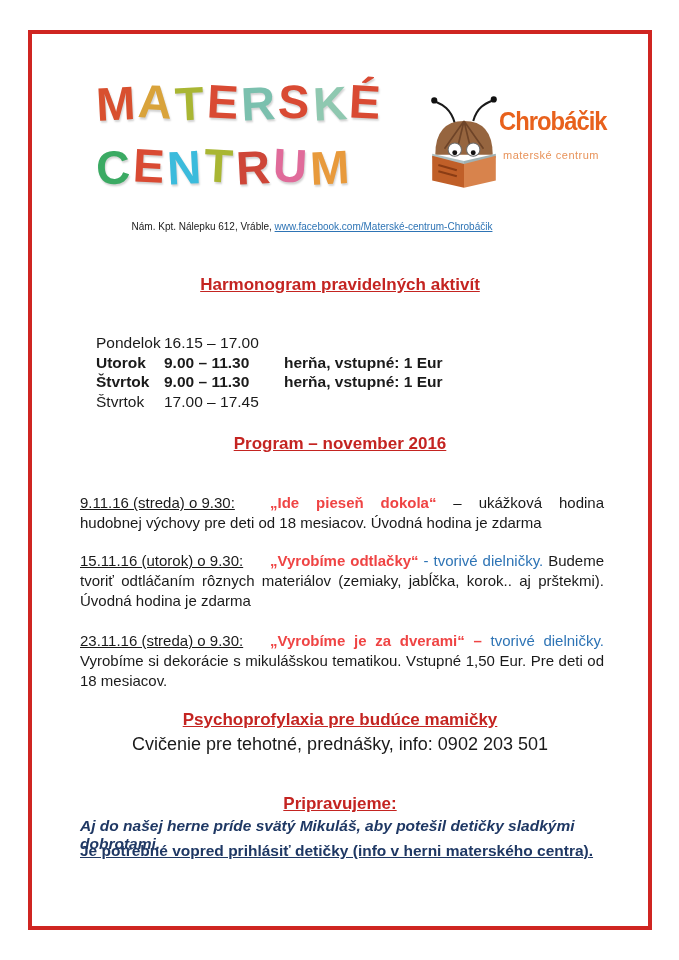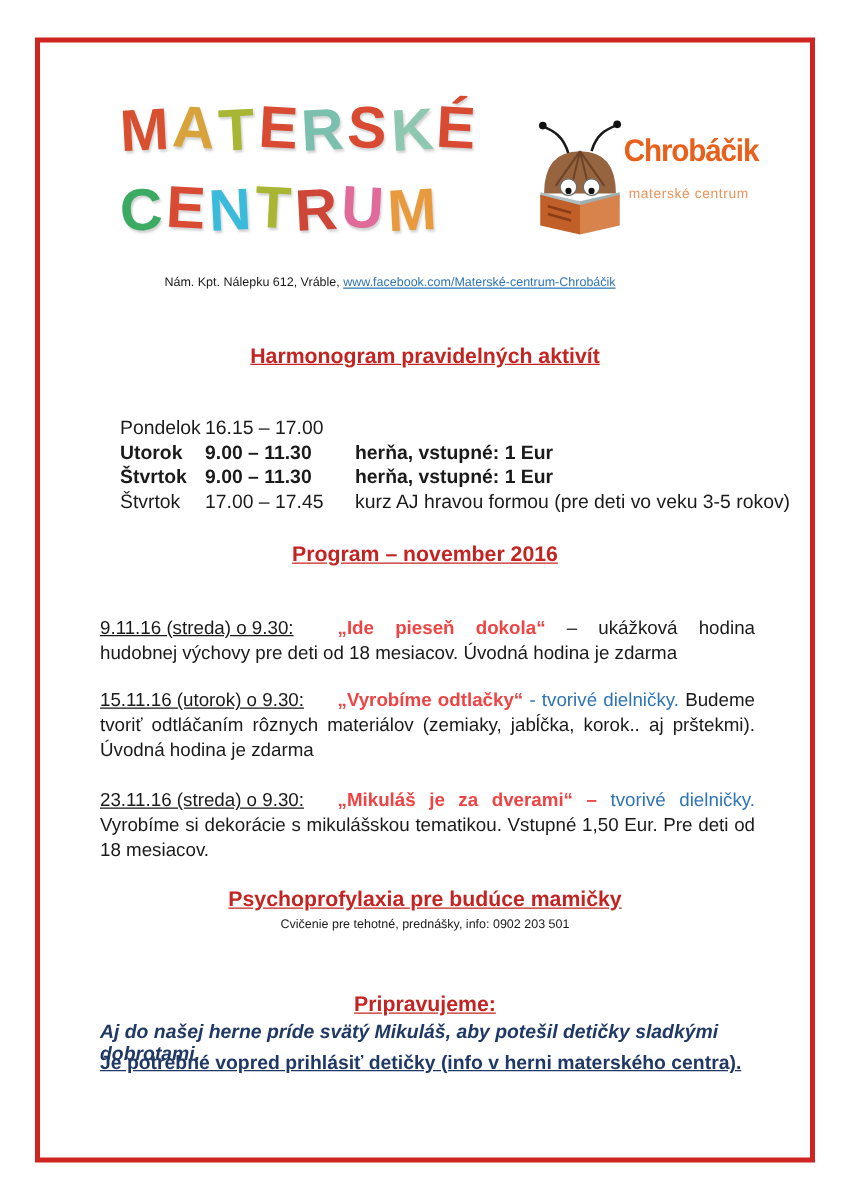--- a/index.html
+++ b/index.html
@@ -47,21 +47,21 @@
   .schedule .row.bold{font-weight:bold;}
   
   .entry{position:absolute;left:80px;width:524px;font-size:15px;line-height:20px;text-align:justify;}
   .entry-1{top:478px;}
   .entry-2{top:536px;}
   .entry-3{top:616px;}
   .entry .date{display:inline-block;min-width:190px;text-decoration:underline;}
   .entry .title{font-weight:bold;color:#ef4444;}
   .entry .blue{color:#2e74b5;}
   
-  .psycho-info{position:absolute;left:28px;top:734px;width:624px;text-align:center;font-size:10px;}
+  .psycho-info{position:absolute;left:28px;top:734px;width:624px;text-align:center;font-size:18px;}
   .up-line{position:absolute;left:80px;width:530px;font-size:15.5px;font-weight:bold;color:#1f3864;}
   .up-line1{top:817px;font-style:italic;}
   .up-line2{top:842px;text-decoration:underline;}
 </style>
 </head>
 <body>
 
 <div class="frame"></div>
 
 <div class="logo-line logo-line1">
@@ -119,30 +119,29 @@
     <span class="desc">herňa, vstupné: 1 Eur</span>
   </div>
   <div class="row bold">
     <span class="day">Štvrtok</span>
     <span class="time">9.00 – 11.30</span>
     <span class="desc">herňa, vstupné: 1 Eur</span>
   </div>
   <div class="row">
     <span class="day">Štvrtok</span>
     <span class="time">17.00 – 17.45</span>
-    <span class="desc">kurz AJ hravou formou (pre deti vo veku 3-5 rokov)</span>
   </div>
 </div>
 
 <div class="red-heading h-program">Program – november 2016</div>
 
 <p class="entry entry-1"><span class="date">9.11.16 (streda) o 9.30:</span><span class="title">„Ide pieseň dokola“</span><span class="blue"></span><span class="rest"> – ukážková hodina hudobnej výchovy pre deti od 18 mesiacov. Úvodná hodina je zdarma</span></p>
 
 <p class="entry entry-2"><span class="date">15.11.16 (utorok) o 9.30:</span><span class="title">„Vyrobíme odtlačky“</span><span class="blue"> - tvorivé dielničky.</span><span class="rest"> Budeme tvoriť odtláčaním rôznych materiálov (zemiaky, jabĺčka, korok.. aj prštekmi). Úvodná hodina je zdarma</span></p>
 
-<p class="entry entry-3"><span class="date">23.11.16 (streda) o 9.30:</span><span class="title">„Mikuláš je za dverami“ –</span><span class="blue"> tvorivé dielničky.</span><span class="rest"> Vyrobíme si dekorácie s mikulášskou tematikou. Vstupné 1,50 Eur. Pre deti od 18 mesiacov.</span></p>
+<p class="entry entry-3"><span class="date">23.11.16 (streda) o 9.30:</span><span class="title">„Vyrobíme je za dverami“ –</span><span class="blue"> tvorivé dielničky.</span><span class="rest"> Vyrobíme si dekorácie s mikulášskou tematikou. Vstupné 1,50 Eur. Pre deti od 18 mesiacov.</span></p>
 
 <div class="red-heading h-psycho">Psychoprofylaxia pre budúce mamičky</div>
 <div class="psycho-info">Cvičenie pre tehotné, prednášky, info: 0902 203 501</div>
 
 <div class="red-heading h-upcoming">Pripravujeme:</div>
 <div class="up-line up-line1">Aj do našej herne príde svätý Mikuláš, aby potešil detičky sladkými dobrotami.</div>
 <div class="up-line up-line2">Je potrebné vopred prihlásiť detičky (info v herni materského centra).</div>
 
 </body></html>

